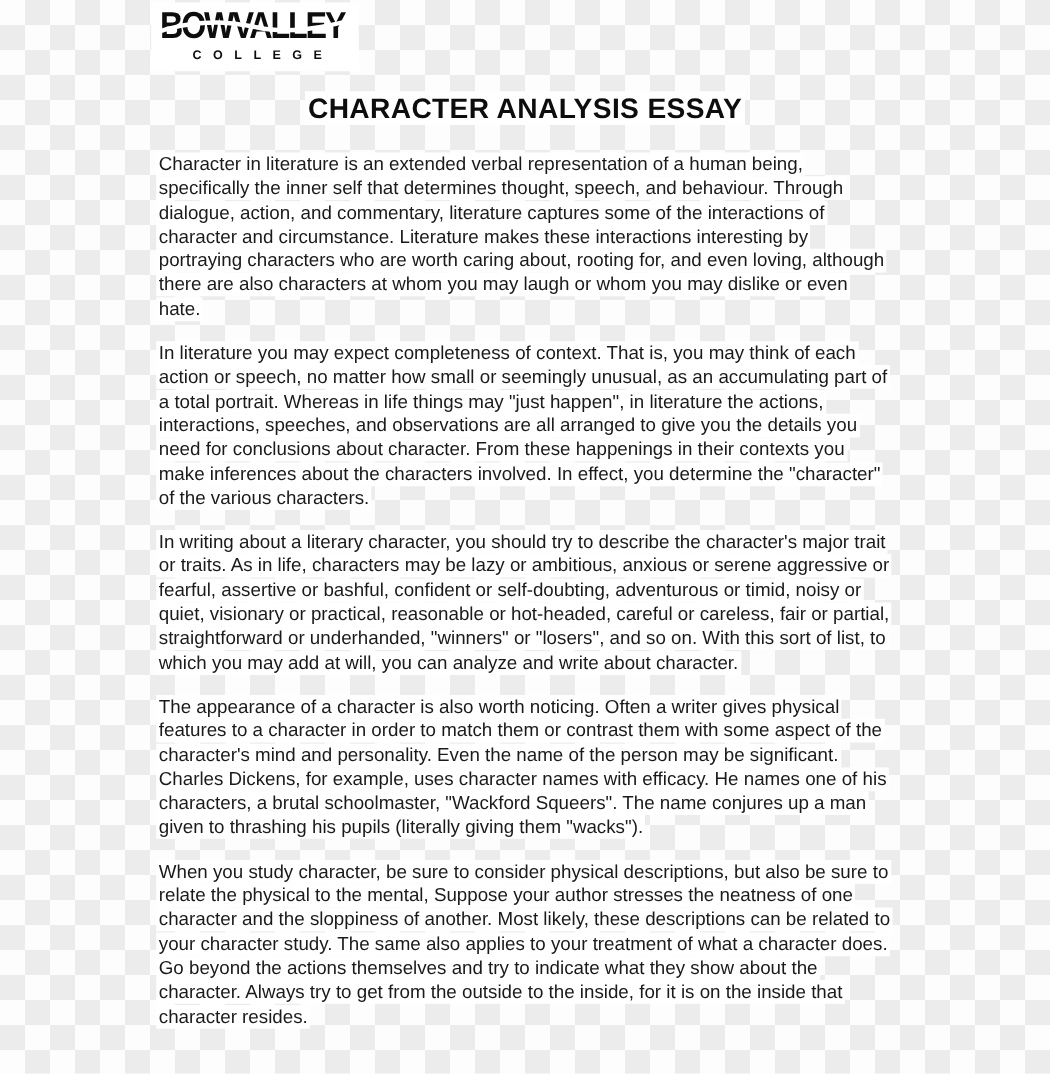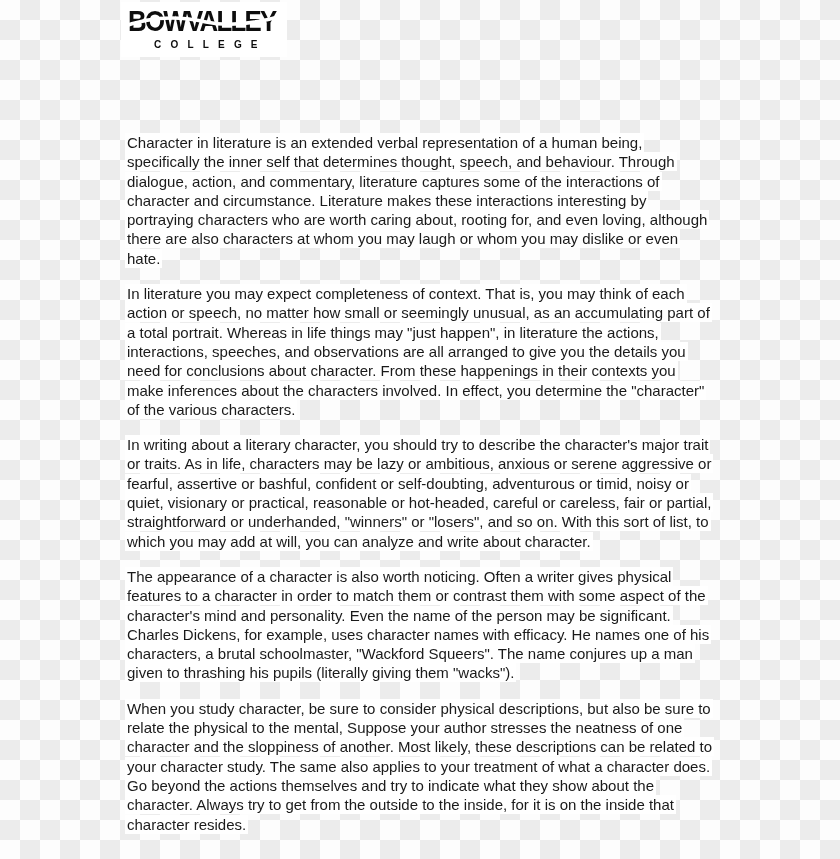--- a/index.html
+++ b/index.html
@@ -57,21 +57,21 @@
   .title {
     position: absolute; left: 0; top: 74px; width: 100%;
     margin: 0; text-align: center;
     font-size: 22.5px; font-weight: bold; letter-spacing: 0.3px;
     color: var(--ink, #0d0d0d);
   }
 
   
   .essay { position: absolute; left: 125px; top: 121px; width: 590px; }
   .para {
-    margin: 12px 0 16px 0;
+    margin: 1px 0 16px 0;
     font-size: 15px; line-height: 19.3px;
     color: #1a1a1a;
   }
   .inkbg {
     background: #ffffff;
     padding: 1px 2px;
     -webkit-box-decoration-break: clone;
     box-decoration-break: clone;
   }
 </style>
@@ -84,20 +84,21 @@
     <div class="bv-word">
       <span>BOW</span><span>VALLEY</span>
     </div>
     <svg class="bv-wave" viewBox="0 0 166 40" aria-hidden="true">
       <path d="M -4 27 C 25 15, 55 13, 85 20 C 106 24.5, 136 22, 170 11" fill="none" stroke="#ffffff" stroke-width="3.6"></path>
     </svg>
     <div class="bv-college">COLLEGE</div>
   </div>
 
 
+  <h1 class="title"><span class="inkbg">CHARACTER ANALYSIS ESSAY</span></h1>
 
   <div class="essay">
     <p class="para"><span class="inkbg">Character in literature is an extended verbal representation of a human being, specifically the inner self that determines thought, speech, and behaviour. Through dialogue, action, and commentary, literature captures some of the interactions of character and circumstance. Literature makes these interactions interesting by portraying characters who are worth caring about, rooting for, and even loving, although there are also characters at whom you may laugh or whom you may dislike or even hate.</span></p>
     <p class="para"><span class="inkbg">In literature you may expect completeness of context. That is, you may think of each action or speech, no matter how small or seemingly unusual, as an accumulating part of a total portrait. Whereas in life things may "just happen", in literature the actions, interactions, speeches, and observations are all arranged to give you the details you need for conclusions about character. From these happenings in their contexts you make inferences about the characters involved. In effect, you determine the "character" of the various characters.</span></p>
     <p class="para"><span class="inkbg">In writing about a literary character, you should try to describe the character's major trait or traits. As in life, characters may be lazy or ambitious, anxious or serene aggressive or fearful, assertive or bashful, confident or self-doubting, adventurous or timid, noisy or quiet, visionary or practical, reasonable or hot-headed, careful or careless, fair or partial, straightforward or underhanded, "winners" or "losers", and so on. With this sort of list, to which you may add at will, you can analyze and write about character.</span></p>
     <p class="para"><span class="inkbg">The appearance of a character is also worth noticing. Often a writer gives physical features to a character in order to match them or contrast them with some aspect of the character's mind and personality. Even the name of the person may be significant. Charles Dickens, for example, uses character names with efficacy. He names one of his characters, a brutal schoolmaster, "Wackford Squeers". The name conjures up a man given to thrashing his pupils (literally giving them "wacks").</span></p>
     <p class="para"><span class="inkbg">When you study character, be sure to consider physical descriptions, but also be sure to relate the physical to the mental, Suppose your author stresses the neatness of one character and the sloppiness of another. Most likely, these descriptions can be related to your character study. The same also applies to your treatment of what a character does. Go beyond the actions themselves and try to indicate what they show about the character. Always try to get from the outside to the inside, for it is on the inside that character resides.</span></p>
   </div>
 
 </div>

